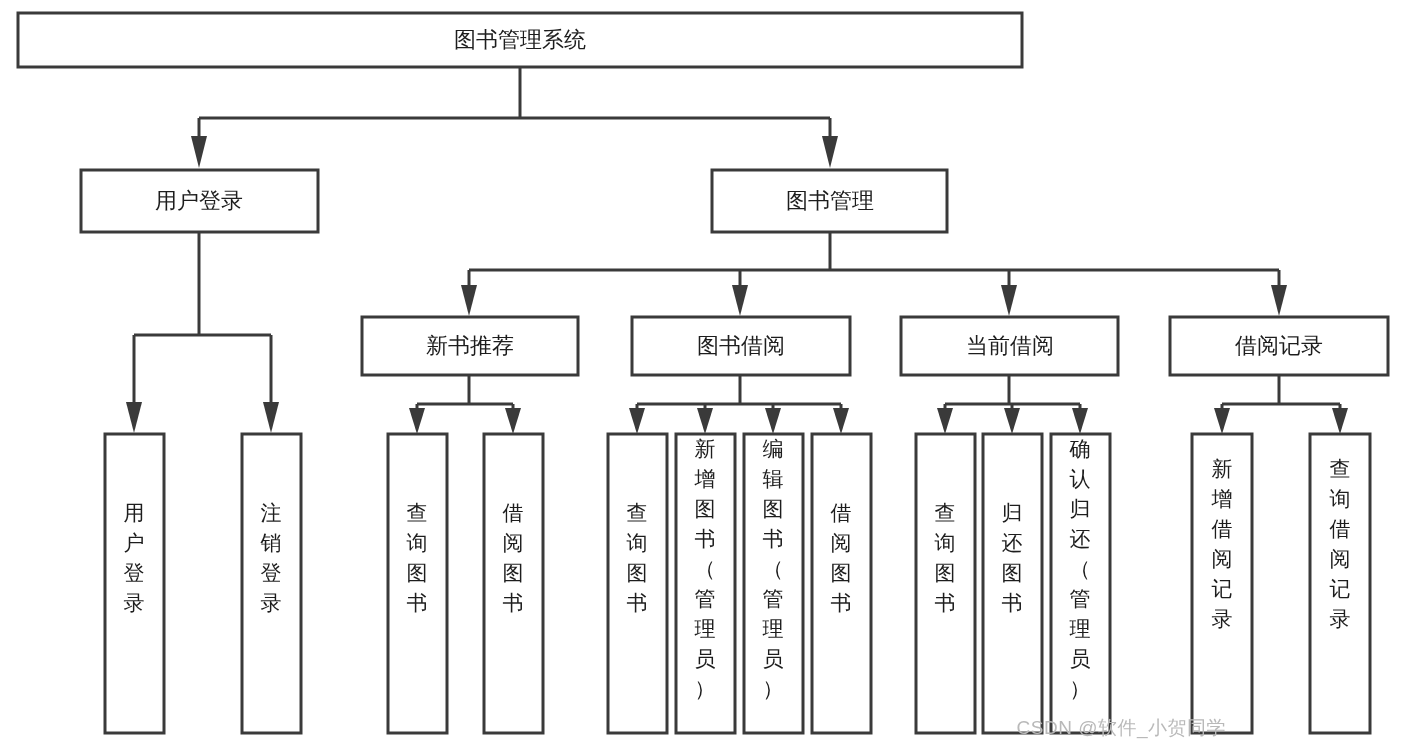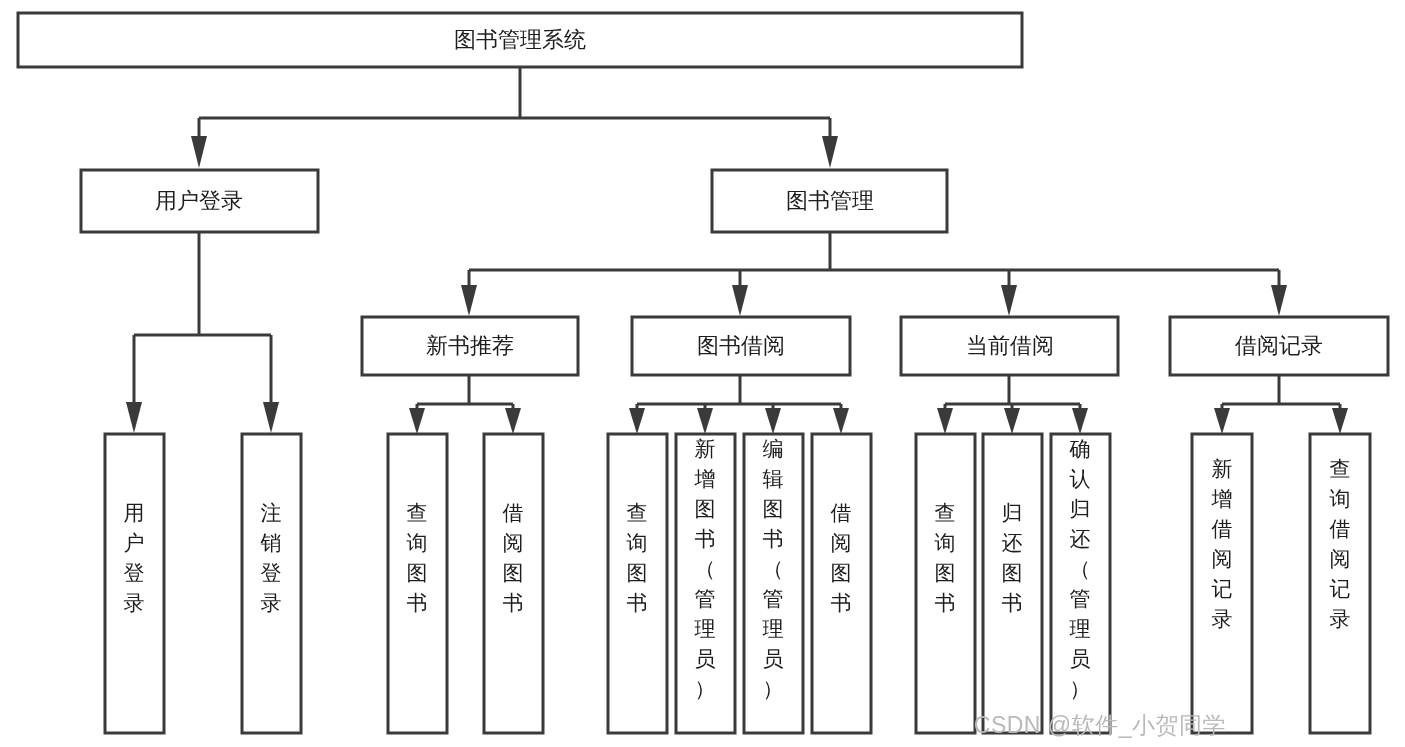--- a/index.html
+++ b/index.html
@@ -52,21 +52,21 @@
     font-family: "Liberation Sans", "DejaVu Sans", sans-serif;
     font-size: 21px;
     fill: #1d1d1d;
     text-anchor: middle;
   }
   .watermark {
     position: absolute;
     right: 8px;
     bottom: 6px;
     font-family: "Liberation Sans", "DejaVu Sans", sans-serif;
-    font-size: 23px;
+    font-size: 19px;
     color: #b9b9b9;
     letter-spacing: 0.5px;
     white-space: nowrap;
     pointer-events: none;
     text-align: center;
   }
 </style>
 </head>
 <body>
 

